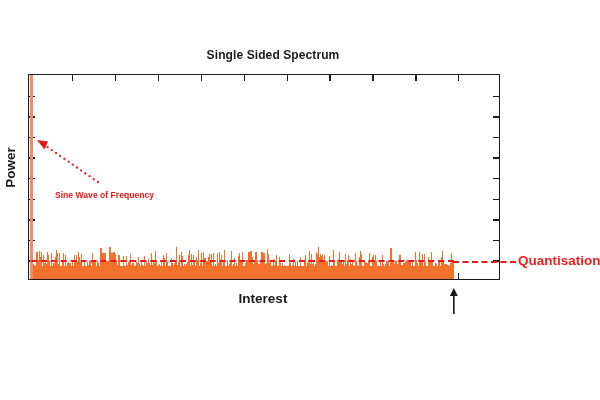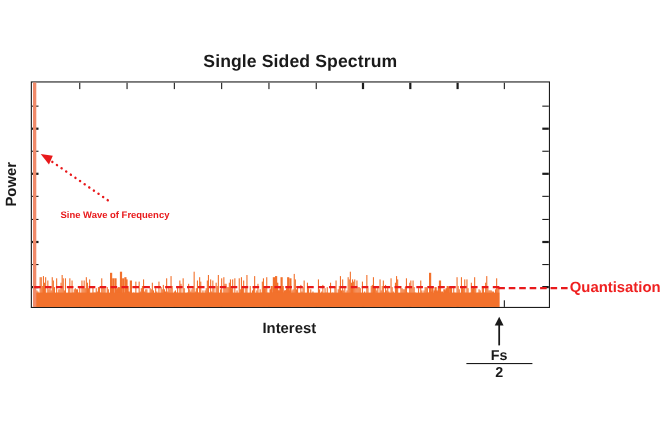--- a/index.html
+++ b/index.html
@@ -20,21 +20,21 @@
     background: #ffffff;
   }
 
   
   .chart-title {
     position: absolute;
     left: 0;
     top: 48px;
     width: 546px;
     text-align: center;
-    font-size: 16px;
+    font-size: 12px;
     font-weight: bold;
     color: #1a1a1a;
     letter-spacing: 0.1px;
     white-space: nowrap;
   }
 
   
   .ylabel {
     position: absolute;
     left: -40px;
@@ -651,18 +651,14 @@
 
   <div class="annot-text" id="sine-annot-text" style="left: 55px; top: 190px;">Sine Wave of Frequency</div>
 
   <div class="annot-label-noise" id="noise-annot-text" style="left: 518px; top: 253.49px;">Quantisation Noise</div>
 
   <svg class="fs-arrow-svg" id="fs-arrow" style="left:0px; top:0px;" width="600" height="400">
       <line x1="453.8" y1="314" x2="453.8" y2="293" stroke="#1a1a1a" stroke-width="1.6"></line>
       <path d="M 453.8 288 L 449.8 296 L 457.8 296 Z" fill="#1a1a1a"></path>
     </svg>
 
-  <div class="fs-group" id="fs-group" style="left: 423.8px; top: 316px; width: 60px;">
-    <span class="fs-num">Fs</span>
-    <span class="fs-den">2</span>
-  </div>
 
 </div>
 
 </body></html>

